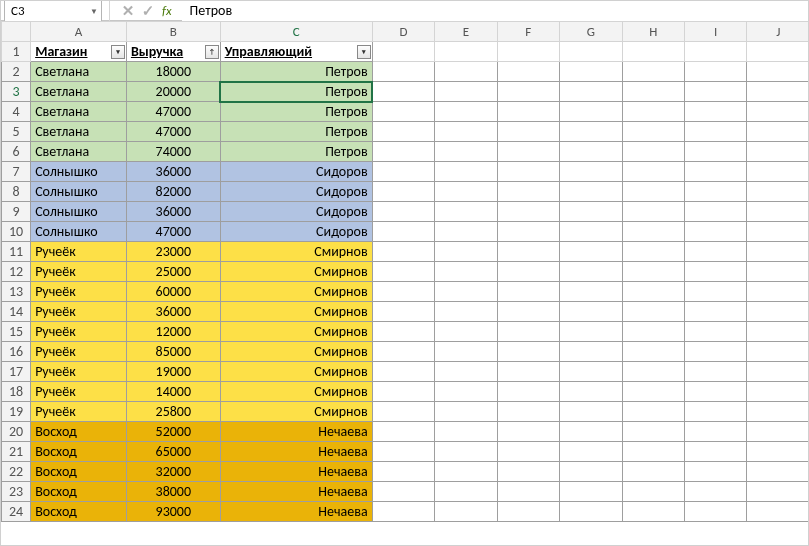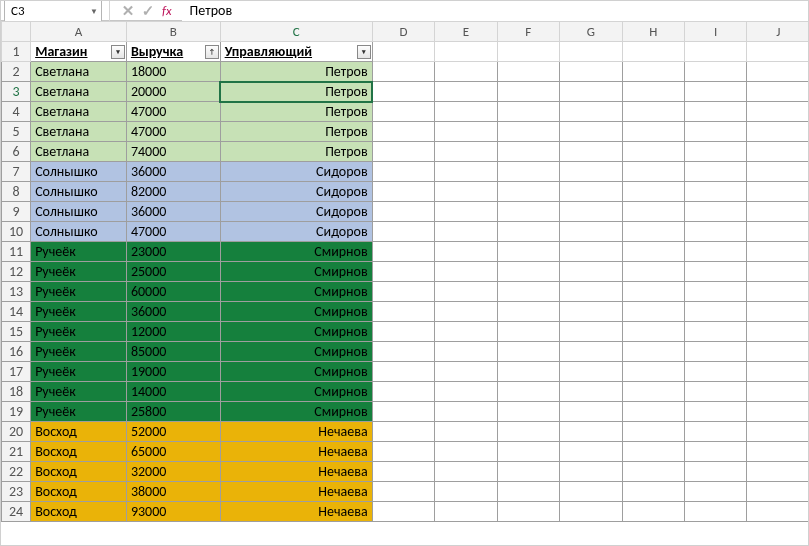--- a/index.html
+++ b/index.html
@@ -42,21 +42,21 @@
     font-size: 8px;
   }
   .fb-sep { width: 1px; height: 22px; background: #d6d6d6; margin: 0 8px 0 4px; }
   .fb-btn {
     width: 20px;
     text-align: center;
     color: #b0b0b0;
     font-size: 15px;
     font-weight: bold;
   }
-  .fx { font-style: italic; color: #be185d; font-size: 13px; margin: 0 10px 0 4px; }
+  .fx { font-style: italic; color: #4d7c0f; font-size: 13px; margin: 0 10px 0 4px; }
   .fb-input {
     flex: 1;
     height: 22px;
     border: none;
     outline: none;
     font-family: Calibri, Arial, sans-serif;
     font-size: 14px;
     padding: 2px 8px;
     background: #fff;
   }
@@ -112,25 +112,25 @@
     height: 14px;
     border: 1px solid #888;
     background: linear-gradient(#fdfdfd,#e5e5e5);
     font-size: 7px;
     line-height: 12px;
     text-align: center;
     color: #333;
   }
   .data td { border: 1px solid #9e9e9e; }
   .data td.colA { }
-  .data td.colB { text-align: left; }
+  .data td.colB { text-align: center; }
   .data td.colC { text-align: right; }
   .g-green  td.colA,.g-green  td.colB,.g-green  td.colC { background:#c7e1b6; }
   .g-blue   td.colA,.g-blue   td.colB,.g-blue   td.colC { background:#b1c3e2; }
-  .g-orange td.colA,.g-orange td.colB,.g-orange td.colC { background:#15803d; }
+  .g-orange td.colA,.g-orange td.colB,.g-orange td.colC { background:#fde047; }
   .g-yellow td.colA,.g-yellow td.colB,.g-yellow td.colC { background:#eab308; }
   .active-cell {
     outline: 2px solid #217346;
     outline-offset: -1px;
     position: relative;
   }
   th.active-col, td.rowhdr.active-row { color:#217346; }
   .corner { background:#f3f3f3; border:1px solid #c0c0c0; }
 </style>
 </head>

